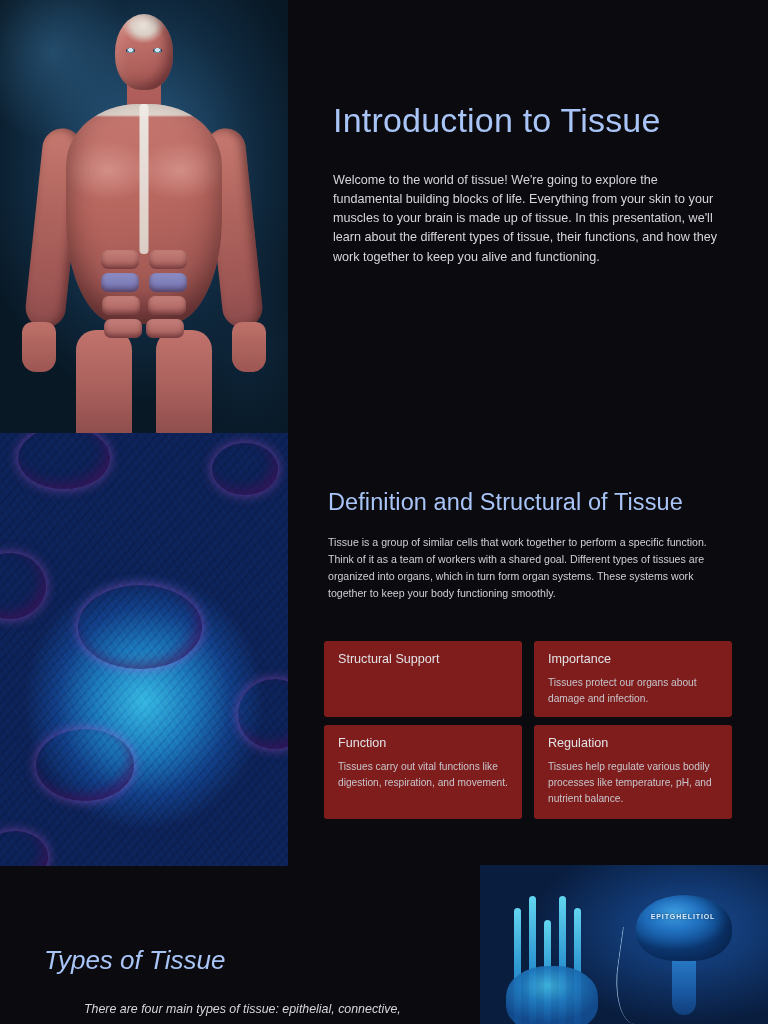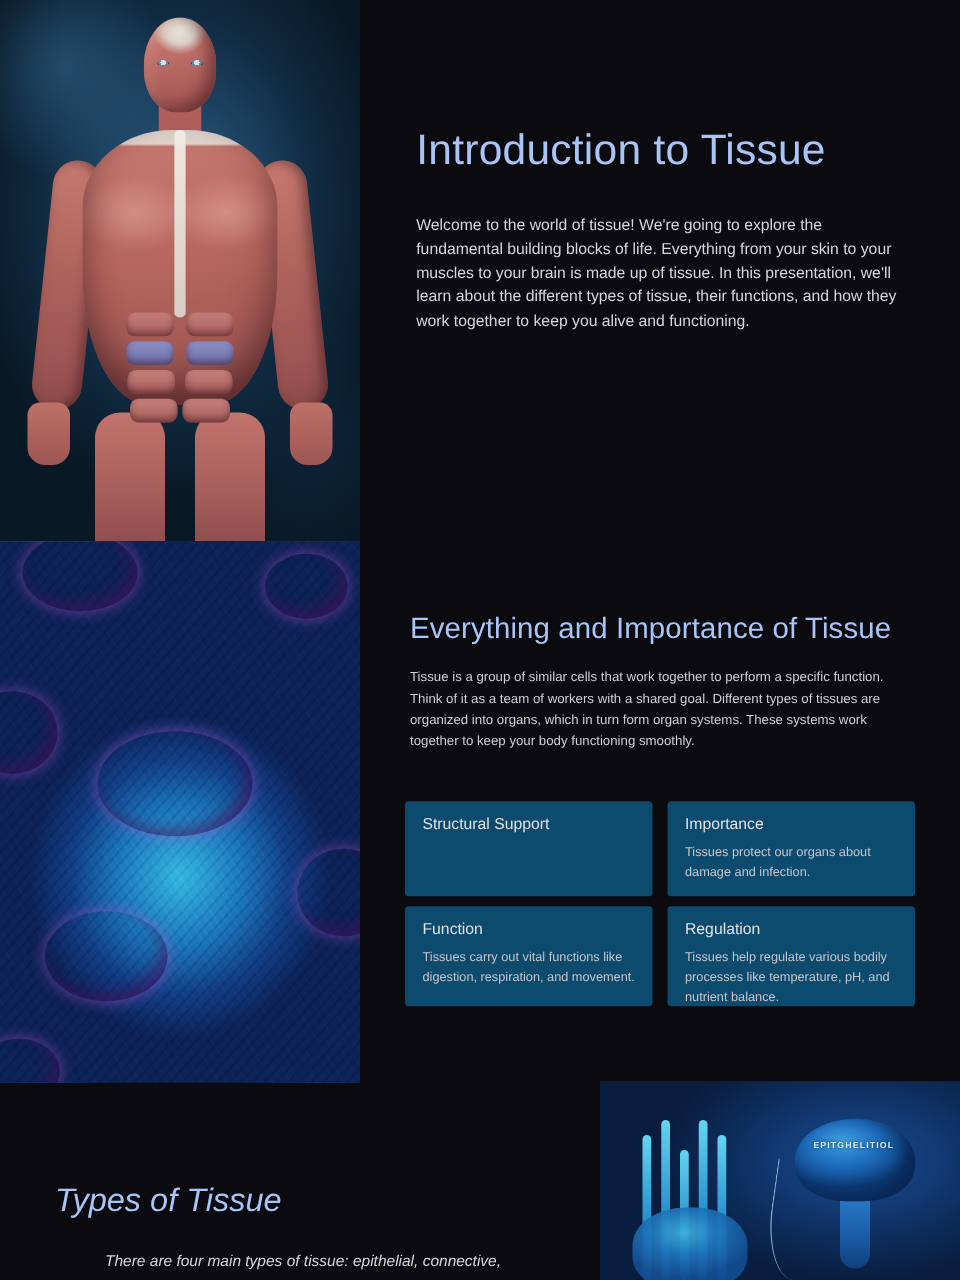--- a/index.html
+++ b/index.html
@@ -216,25 +216,25 @@
     margin-top:15px; color:#cfcfd6; font-size:10.6px; line-height:1.62;
     width:400px;
   }
 
   .cards {
     position:absolute; left:324px; top:641px;
     width:444px;
     display:grid; grid-template-columns:198px 198px; column-gap:12px; row-gap:8px;
   }
   .card {
-    background:#0c4a6e; border-radius:3px;
+    background:#7f1d1d; border-radius:3px;
     padding:11px 14px 14px 14px;
     height:76px;
   }
-  .card.tall { height:80px; }
+  .card.tall { height:94px; }
   .card h3 {
     color:#e2e2e6; font-weight:400; font-size:12.6px; margin-bottom:9px;
   }
   .card p { color:#c6c6cc; font-size:10.2px; line-height:1.56; }
 
   .types-col { position:absolute; left:44px; top:944px; width:430px;font-style:italic; }
   .types-col h2 {
     color:#a9c5f7; font-weight:400; font-size:26px; line-height:1.3;
   }
   .types-col p.body {
@@ -298,21 +298,21 @@
     <div class="epi-shroom"></div>
     <div class="epi-label">EPITGHELITIOL</div>
   </div>
 
   <div class="intro-col">
     <h1 class="section-title">Introduction to Tissue</h1>
     <p class="body">Welcome to the world of tissue! We're going to explore the fundamental building blocks of life. Everything from your skin to your muscles to your brain is made up of tissue. In this presentation, we'll learn about the different types of tissue, their functions, and how they work together to keep you alive and functioning.</p>
   </div>
 
   <div class="def-col">
-    <h2 class="section-title">Everything and Importance of Tissue</h2>
+    <h2 class="section-title">Definition and Structural of Tissue</h2>
     <p class="body">Tissue is a group of similar cells that work together to perform a specific function. Think of it as a team of workers with a shared goal. Different types of tissues are organized into organs, which in turn form organ systems. These systems work together to keep your body functioning smoothly.</p>
   </div>
 
   <div class="cards">
     <div class="card">
       <h3>Structural Support</h3>
     </div>
     <div class="card">
       <h3>Importance</h3>
       <p>Tissues protect our organs about damage and infection.</p>

